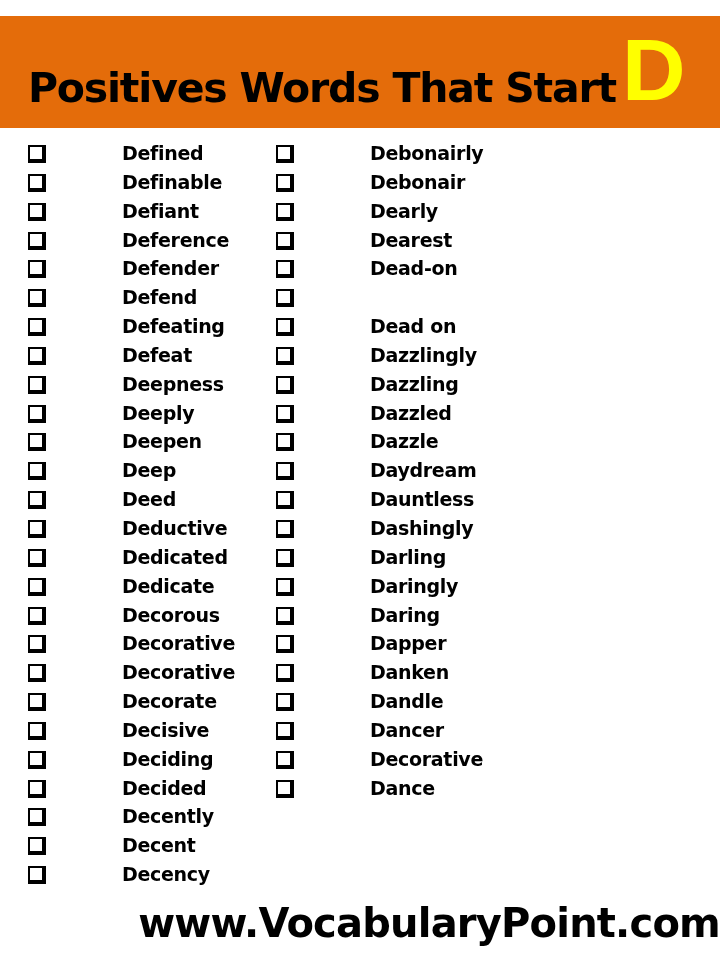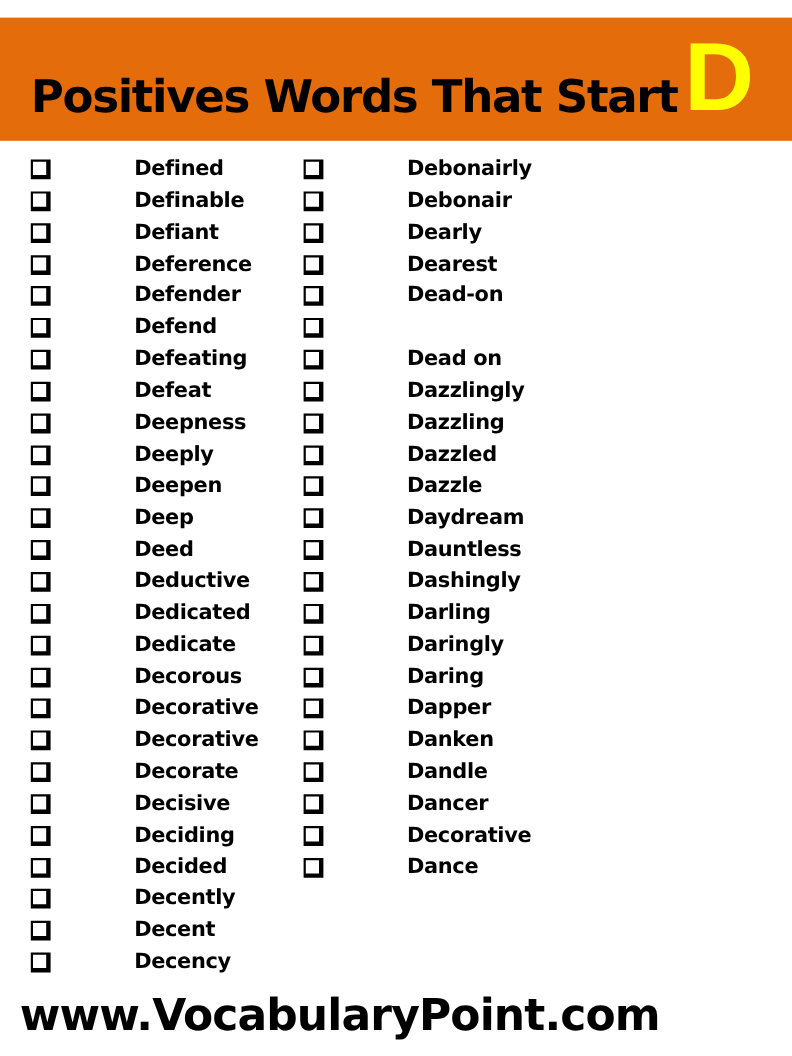--- a/index.html
+++ b/index.html
@@ -75,21 +75,21 @@
       color: #000;
       white-space: nowrap;
       letter-spacing: -0.3px;
       line-height: 24px;
     }
     .footer {
       position: absolute;
       left: 0;
       top: 903px;
       width: 720px;
-      text-align: left;
+      text-align: right;
       font-size: 40px;
       font-weight: bold;
       color: #000;
       letter-spacing: -0.8px;
       line-height: 1;
       padding-left: 18px;
       box-sizing: border-box;
     }
   </style>
 </head>

